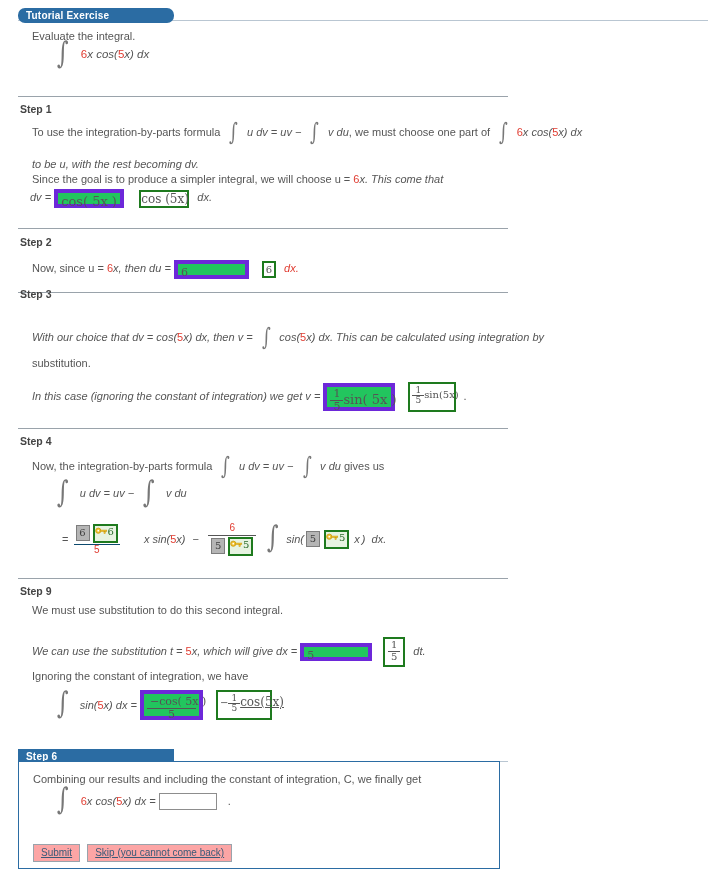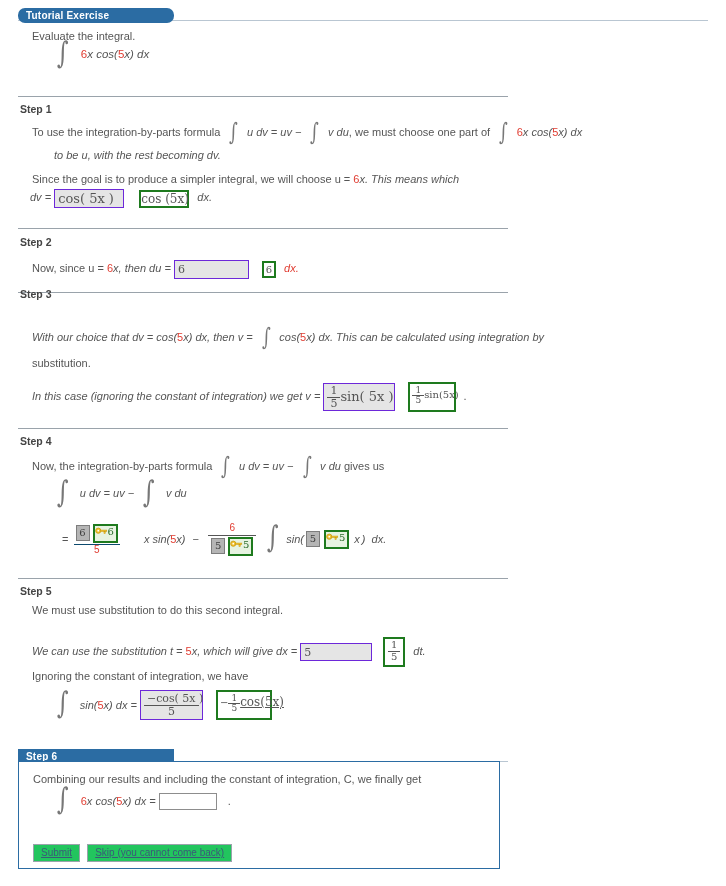--- a/index.html
+++ b/index.html
@@ -36,21 +36,21 @@
     display:inline-block;transform:scaleX(.75);
   }
   .intg-sm{
     font-family:"DejaVu Serif",serif;font-size:24px;font-style:italic;
     color:#777;line-height:0;position:relative;top:4px;
     display:inline-block;transform:scaleX(.7);
   }
 
   
   .gbox{
-    display:inline-block;background:#e5e5e5;border:1px solid #6d28d9;
+    display:inline-block;background:#22c55e;border:4px solid #6d28d9;
     color:#555;vertical-align:middle;box-sizing:border-box;
     font-family:"DejaVu Serif",serif;text-align:left;
   }
   
   .kbox{
     display:inline-block;background:#ffffff;border:2px solid #1e7a1e;
     color:#555;vertical-align:middle;box-sizing:border-box;
     font-family:"DejaVu Serif",serif;text-align:center;
   }
   
@@ -71,21 +71,21 @@
 
   
   .frac{display:inline-block;text-align:center;vertical-align:middle;line-height:1.05;}
   .frac .num{display:block;padding:0 3px;border-bottom:1px solid #555;}
   .frac .den{display:block;padding:0 3px;}
 
   
   .panel{position:absolute;border:1px solid #2b6ca3;box-sizing:border-box;background:#fff;}
 
   .btn{
-    display:inline-block;border:1px solid #9aa3ab;background:#22c55e;
+    display:inline-block;border:1px solid #9aa3ab;background:#fca5a5;
     color:#3a5a78;font-size:10px;padding:2px 7px;line-height:12px;
     text-decoration:underline;cursor:pointer;
   }
 </style>
 </head>
 <body>
 
 <div class="page">
 
   <div class="sec-head" style="left:18px;top:8px;right:18px;">
@@ -108,24 +108,24 @@
   <div class="txt" style="left:32px;top:125px;">
     <span>To use the integration-by-parts formula</span>
     <span class="intg-sm" style="margin:0 4px;">∫</span>
     <span class="it">u dv = uv −</span>
     <span class="intg-sm" style="margin:0 4px;">∫</span>
     <span class="it">v du</span><span>, we must choose one part of</span>
     <span class="intg-sm" style="margin:0 4px;">∫</span>
     <span class="red">6</span><span class="it">x cos(</span><span class="red">5</span><span class="it">x) dx</span>
   </div>
 
-  <div class="txt it" style="left:32px;top:148px;margin-left:22px;">to be u, with the rest becoming dv.</div>
+  <div class="txt it" style="left:32px;top:157px;">to be u, with the rest becoming dv.</div>
 
   <div class="txt" style="left:32px;top:172px;">
-    <span>Since the goal is to produce a simpler integral, we will choose u = </span><span class="red">6</span><span class="it">x. This means which</span>
+    <span>Since the goal is to produce a simpler integral, we will choose u = </span><span class="red">6</span><span class="it">x. This come that</span>
   </div>
 
   <div class="txt" style="left:30px;top:189px;">
     <span class="it">dv = </span>
     <span class="gbox" style="width:70px;height:19px;line-height:18px;padding-left:3px;font-size:13px;">cos( 5x )</span>
     <span class="kbox" style="width:50px;height:18px;line-height:15px;font-size:12px;margin-left:12px;">cos (5x)</span>
     <span class="it" style="margin-left:5px;">dx.</span>
   </div>
 
   <div class="hr" style="left:18px;width:490px;top:228px;"></div>
@@ -210,21 +210,21 @@
     <span class="it" style="vertical-align:middle;">sin(</span><span class="tokgray" style="margin-left:2px;">5</span><span class="tokgreen" style="margin-left:4px;"><span class="keyico"><svg viewBox="0 0 16 12" width="13" height="11">
             <circle cx="4" cy="5" r="3.2" fill="#f2c230" stroke="#c79a12" stroke-width="1"></circle>
             <circle cx="4" cy="5" r="1.1" fill="#ffffff"></circle>
             <rect x="6.5" y="4.2" width="8" height="1.9" fill="#f2c230" stroke="#c79a12" stroke-width=".6"></rect>
             <rect x="11" y="6" width="1.6" height="2.6" fill="#f2c230" stroke="#c79a12" stroke-width=".6"></rect>
           </svg></span><span>5</span></span><span class="it" style="margin-left:5px;vertical-align:middle;">x</span><span class="it" style="margin-left:2px;vertical-align:middle;">)</span>
     <span class="it" style="margin-left:3px;vertical-align:middle;">dx.</span>
   </div>
 
   <div class="hr" style="left:18px;width:490px;top:578px;"></div>
-  <div class="step-label" style="left:20px;top:585px;">Step 5</div>
+  <div class="step-label" style="left:20px;top:585px;">Step 9</div>
 
   <div class="txt" style="left:32px;top:603px;">We must use substitution to do this second integral.</div>
 
   <div class="txt" style="left:32px;top:637px;">
     <span class="it">We can use the substitution t = </span><span class="red">5</span><span class="it">x, which will give dx = </span>
     <span class="gbox" style="width:72px;height:18px;line-height:17px;padding-left:3px;font-size:11px;">5</span>
     <span class="kbox" style="width:22px;height:30px;padding:1px 0;font-size:10px;margin-left:8px;">
       <span class="frac" style="font-size:10px;"><span class="num">1</span><span class="den">5</span></span>
     </span>
     <span class="it" style="margin-left:5px;">dt.</span>

